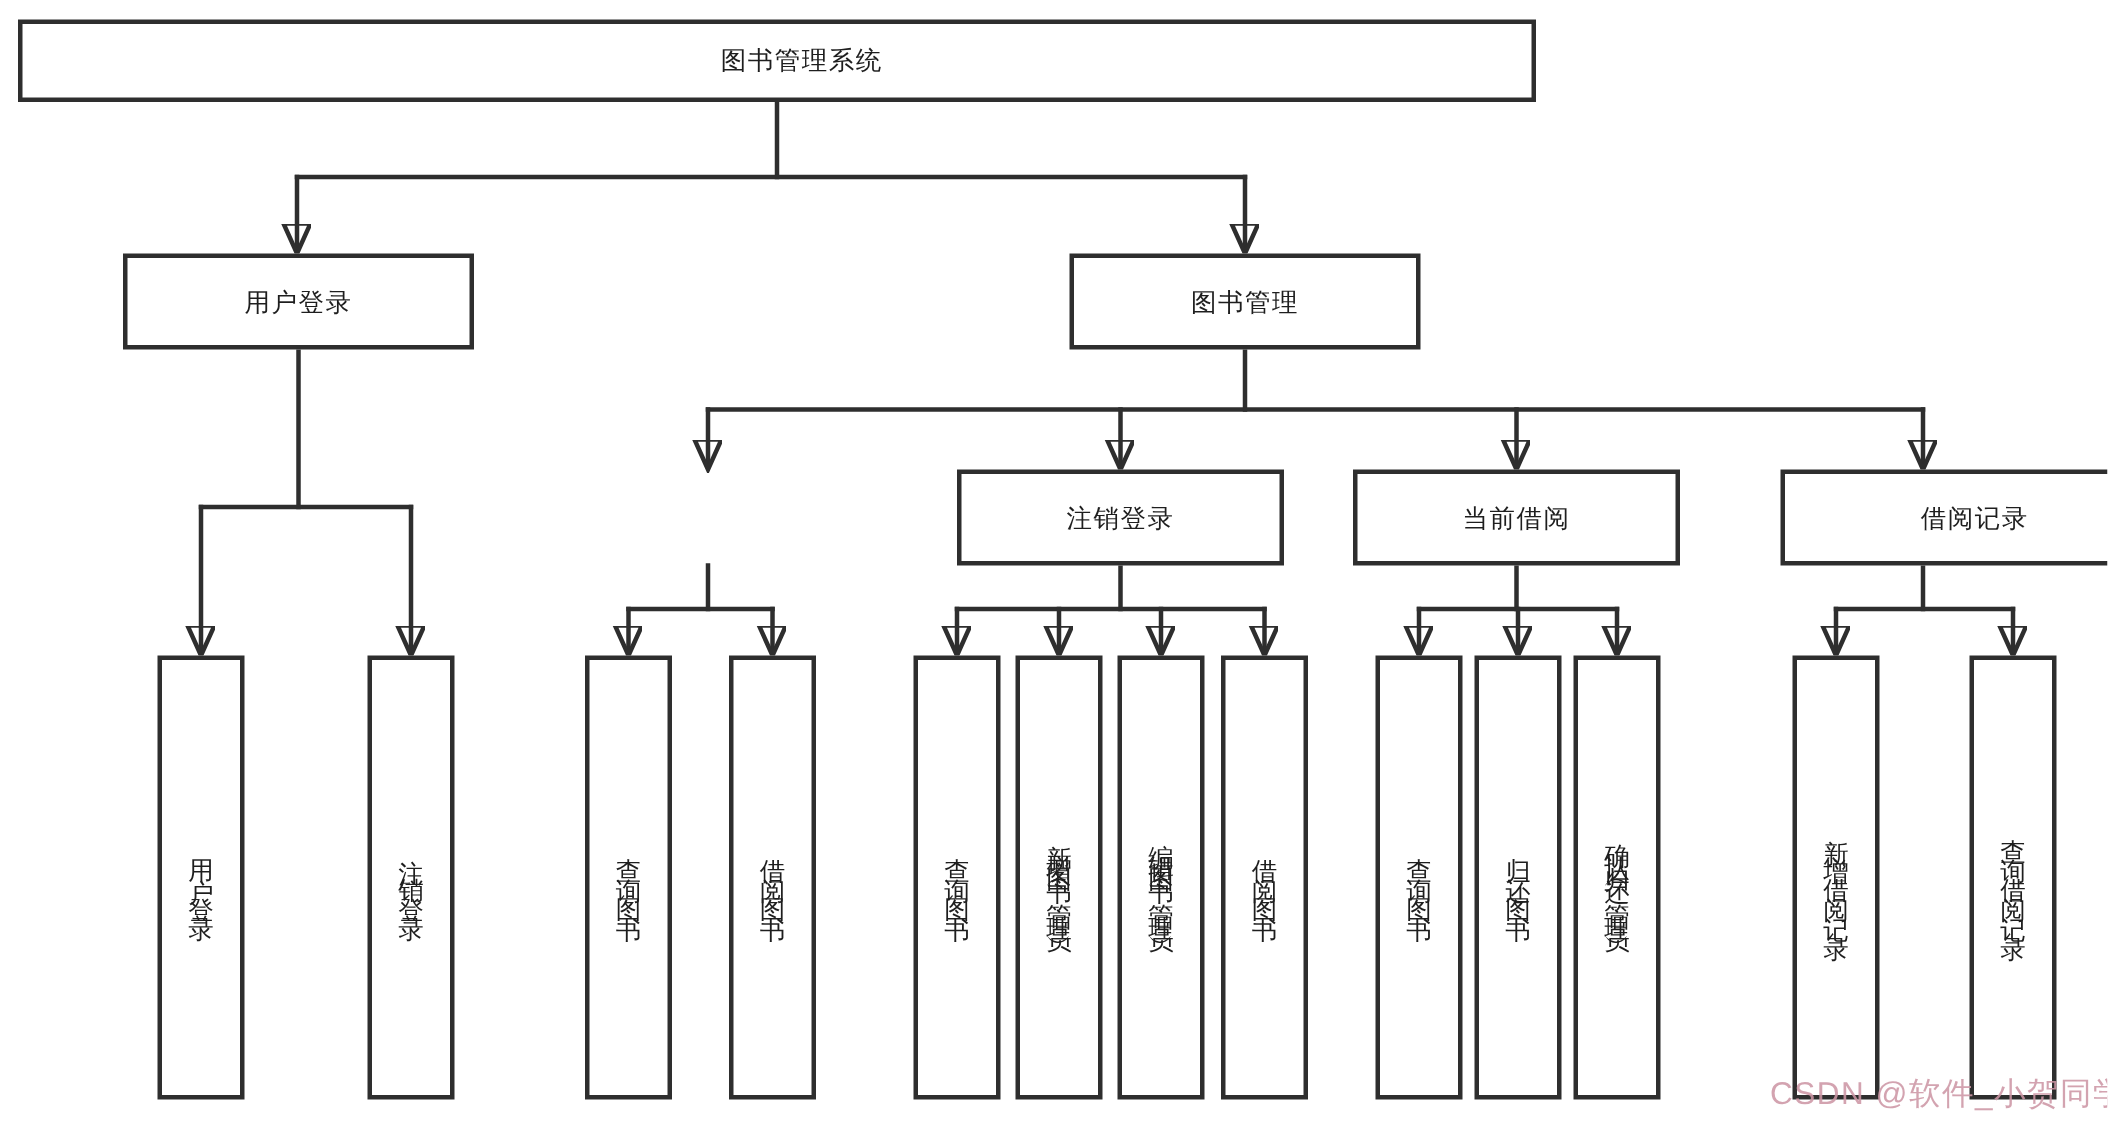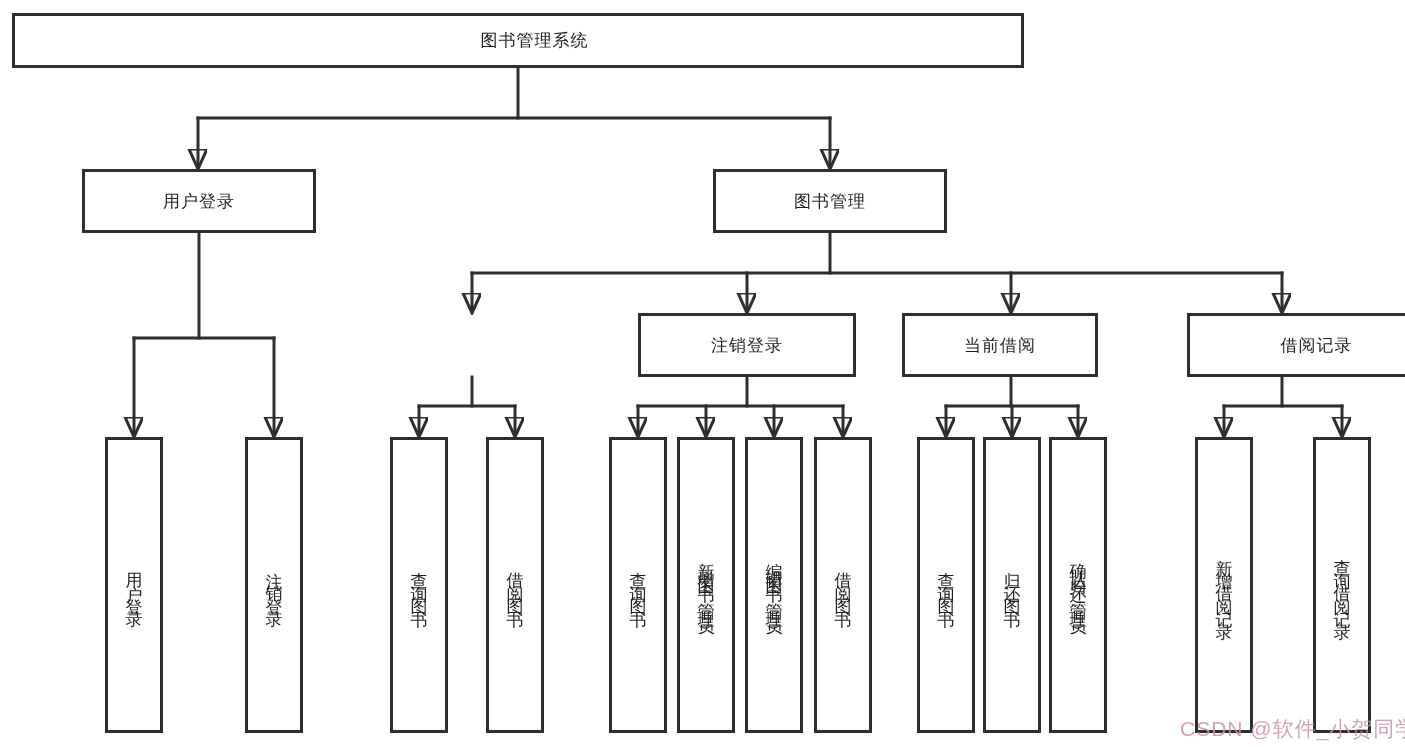--- a/index.html
+++ b/index.html
@@ -122,21 +122,21 @@
   <div class="node h" style="left:82px; top:169px; width:234px; height:64px;">
     <span>用户登录</span>
   </div>
   <div class="node h" style="left:713px; top:169px; width:234px; height:64px;align-items:center;">
     <span>图书管理</span>
   </div>
 
   <div class="node h" style="left:638px; top:313px; width:218px; height:64px;">
     <span>注销登录</span>
   </div>
-  <div class="node h" style="left:902px; top:313px; width:196px; height:64px;">
+  <div class="node h" style="left:902px; top:313px; width:218px; height:64px;">
     <span>当前借阅</span>
   </div>
   <div class="node h" style="left:1187px; top:313px; width:259px; height:64px;">
     <span>借阅记录</span>
   </div>
 
   <div class="node v" style="left:105px; top:437px; width:58px; height:296px;">
     <span>用户登录</span>
   </div>
   <div class="node v" style="left:245px; top:437px; width:58px; height:296px;">

